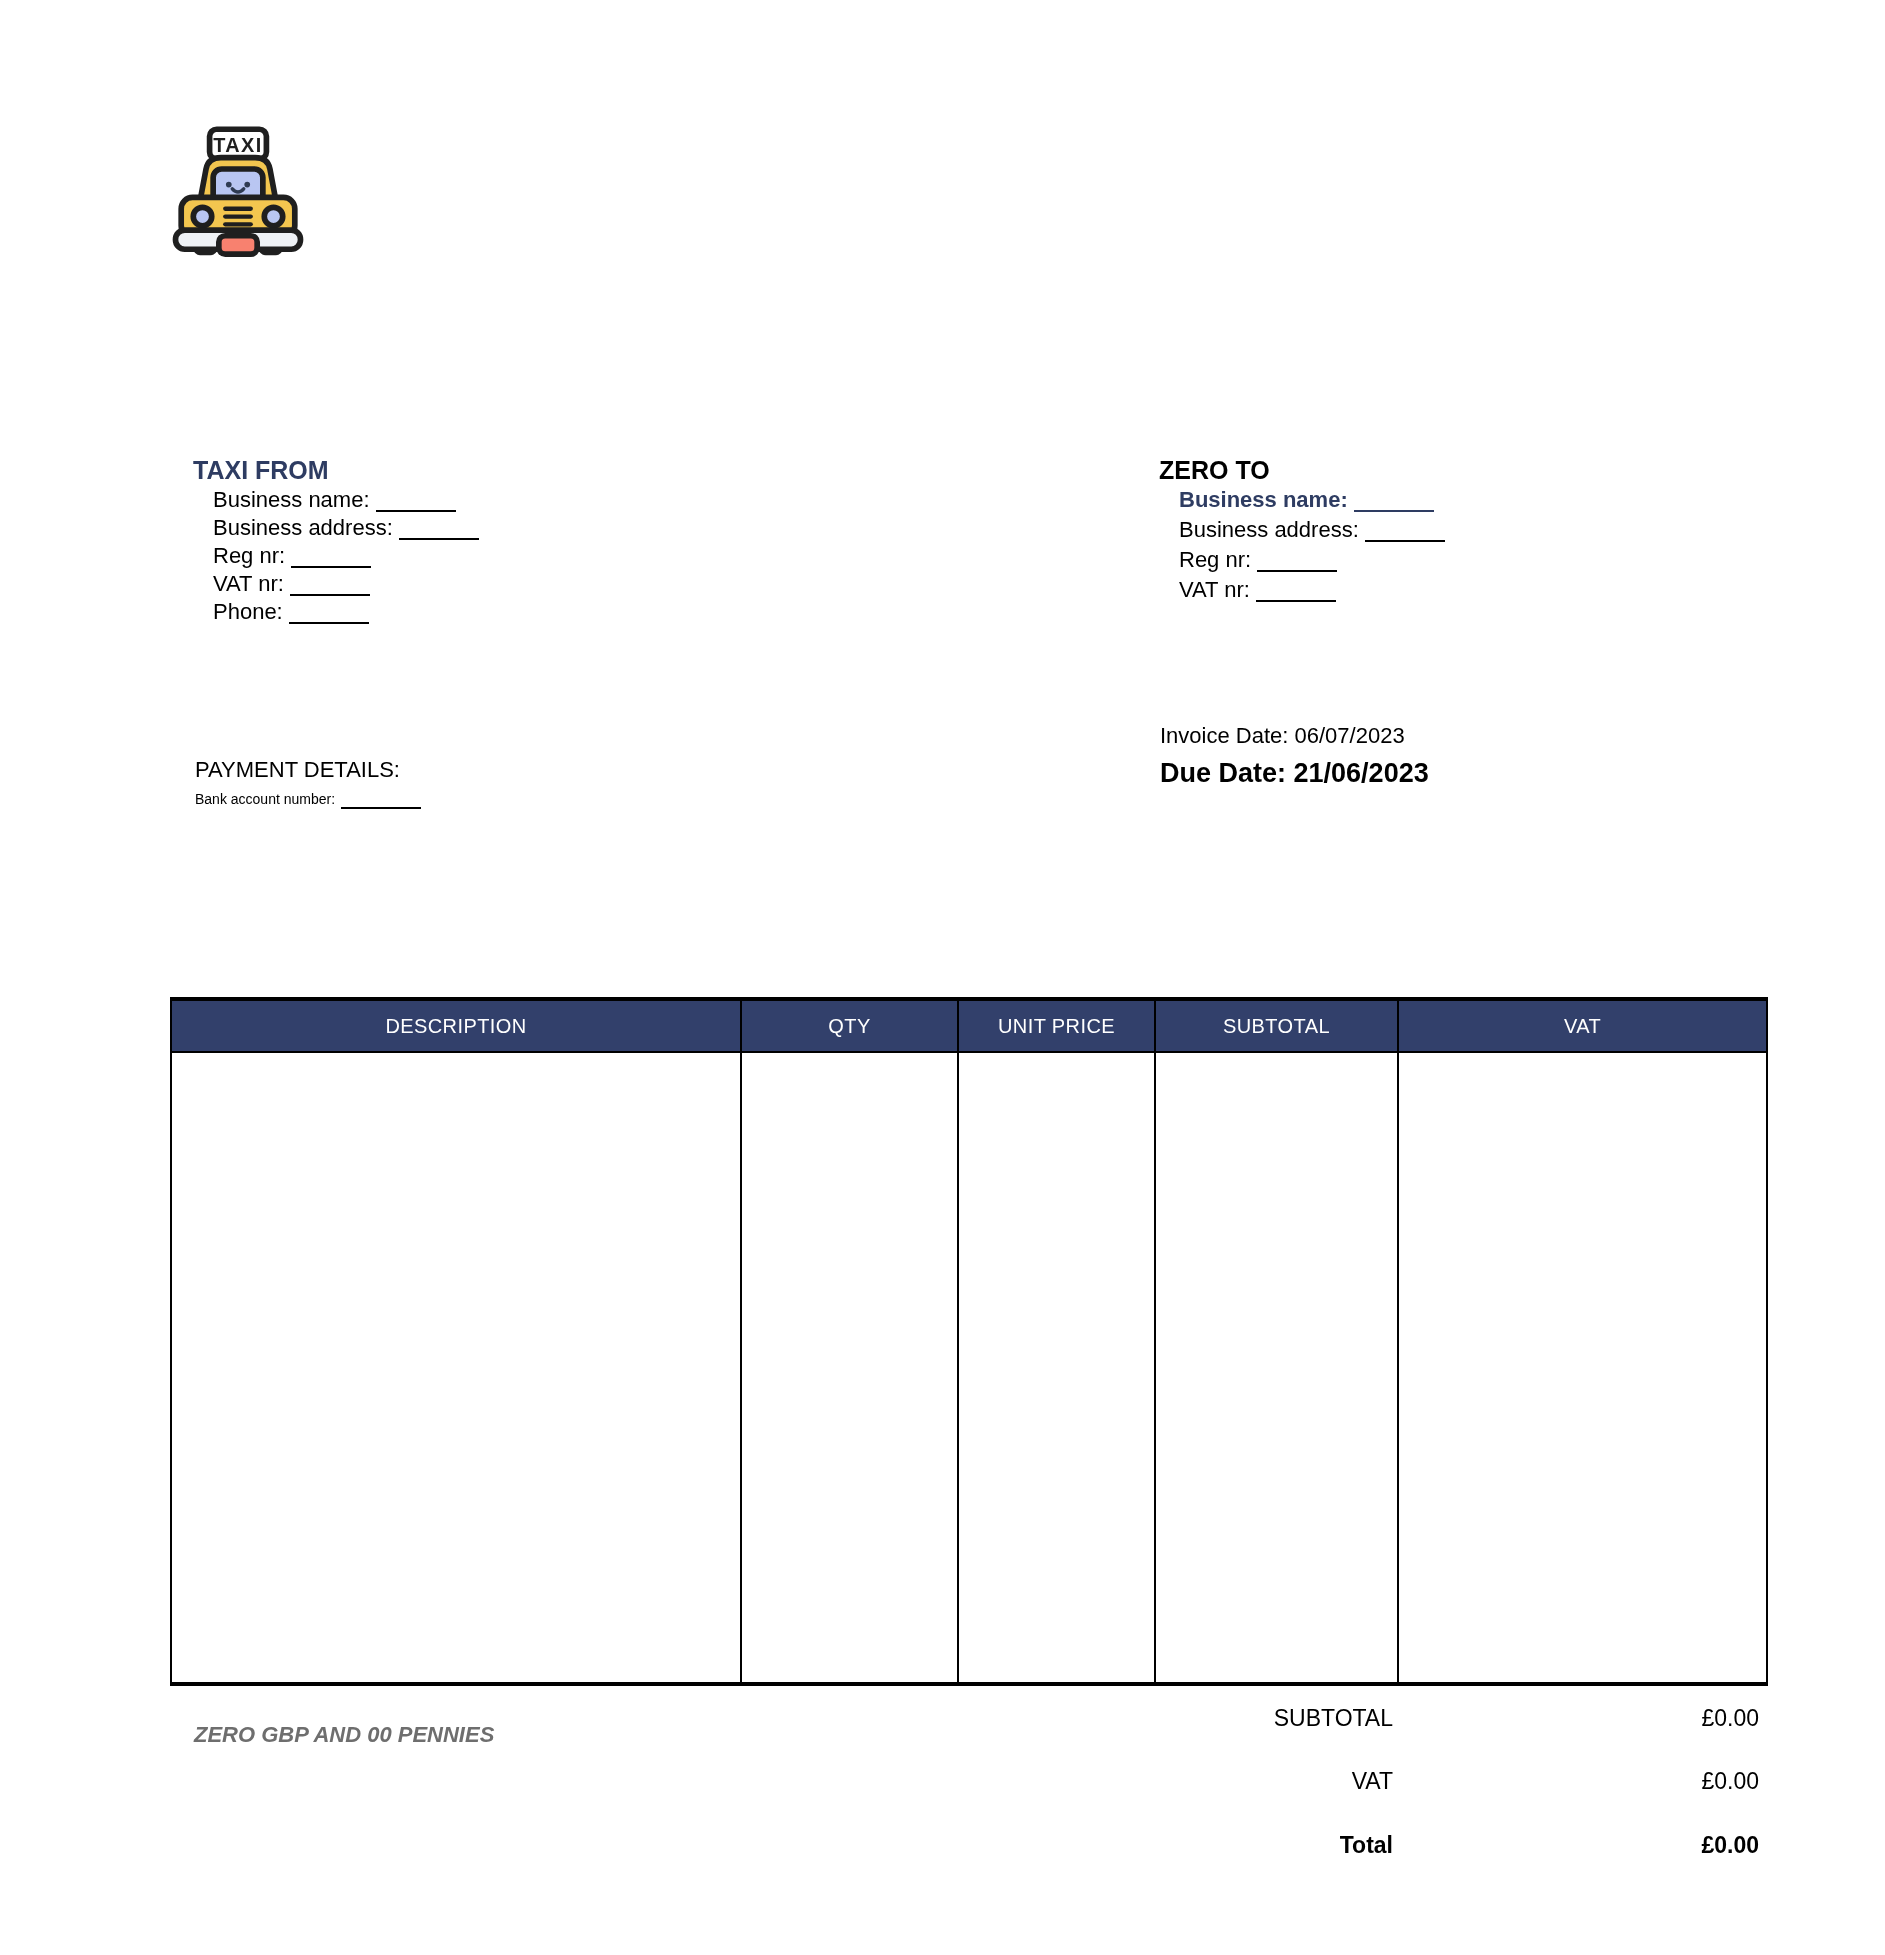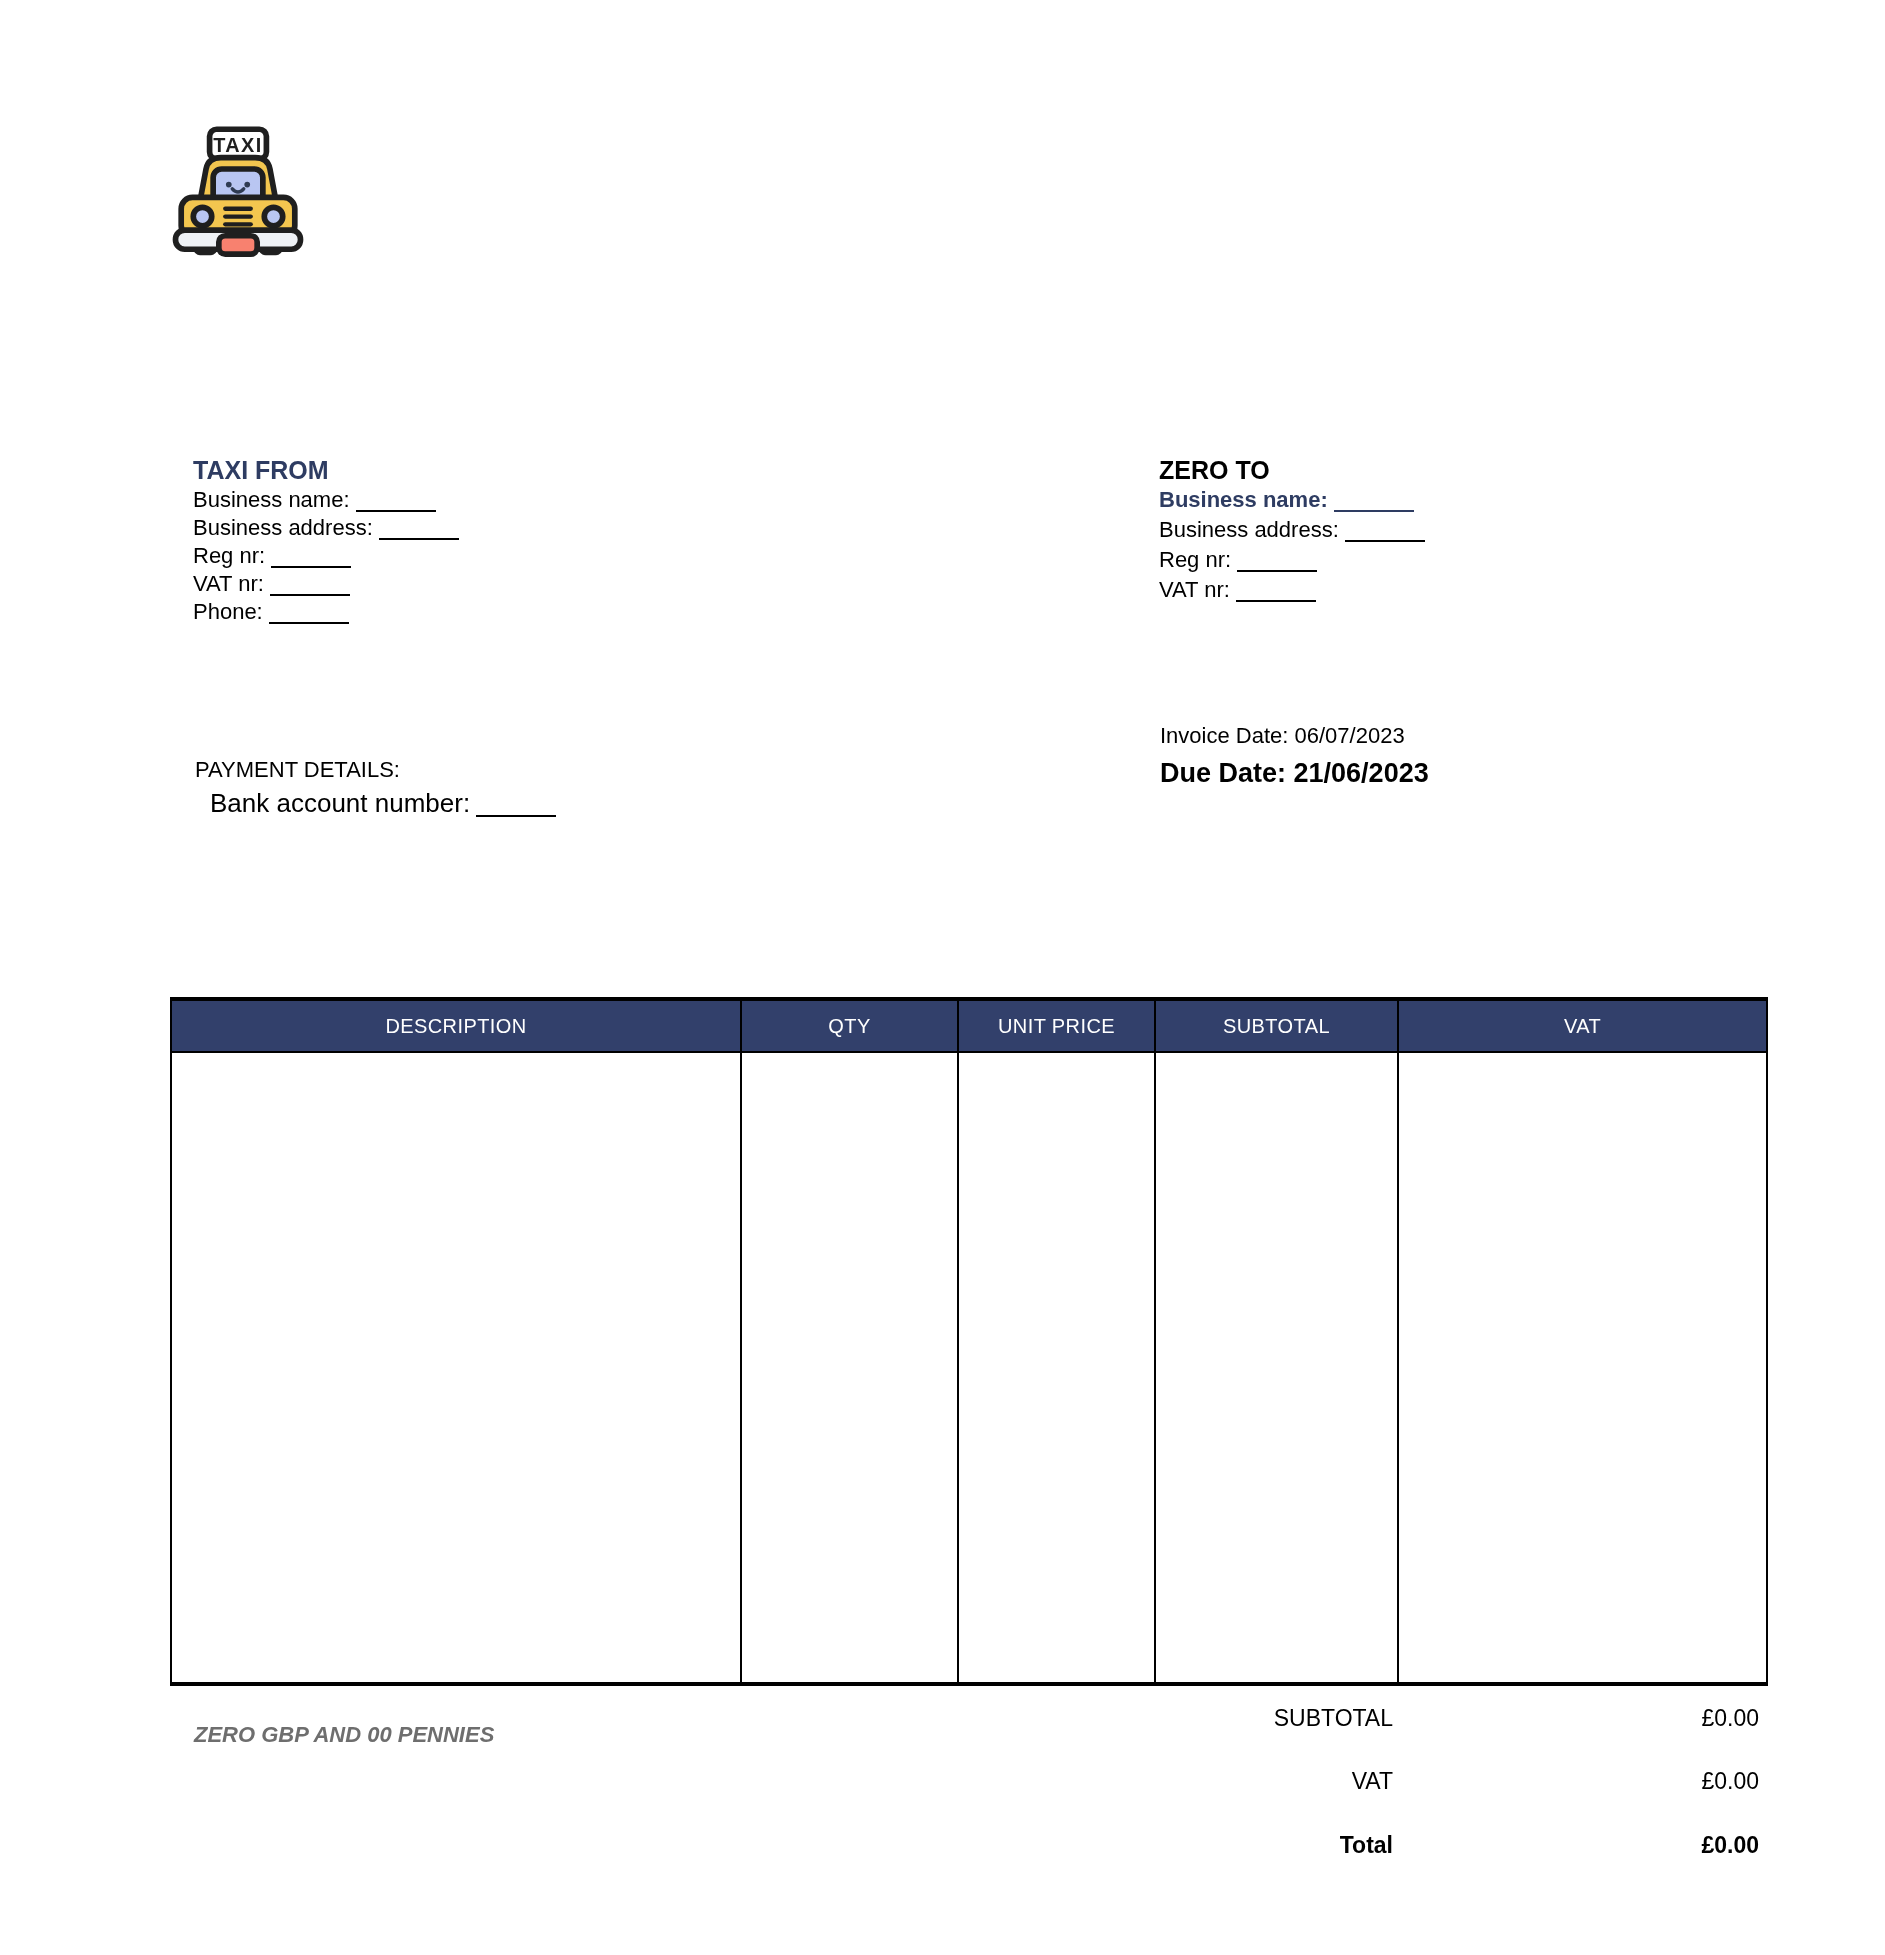--- a/index.html
+++ b/index.html
@@ -23,32 +23,32 @@
   }
 
   
   .block { position:absolute; font-size:22px; }
   .block-heading { font-weight:700; font-size:25px; letter-spacing:0; }
   .navy { color:#2e3c62; }
   .bill-from-heading { position:absolute; left:193px; top:456px; }
   .bill-to-heading   { position:absolute; left:1159px; top:456px; color:#000; }
   .bill-from-fields  { position:absolute; left:193px; top:486px; line-height:28px; }
   .bill-to-fields    { position:absolute; left:1159px; top:485px; line-height:30px; }
-  .field { white-space:nowrap; }
+  .field { white-space:nowrap;margin-left:20px; }
   .blank {
     display:inline-block; width:80px; height:19px;
     border-bottom:2.2px solid #000; vertical-align:-5.2px; margin-left:6px;
   }
   .blank.navy-line { border-bottom-color:#2e3c62; }
   .field.navy .blank { border-bottom-color:#2e3c62; }
   .field.navy { font-weight:600; }
 
   
   .payment-heading { position:absolute; left:195px; top:757px; font-size:22px; }
-  .bank-line       { position:absolute; left:210px; top:788px; font-size:26px; }
+  .bank-line       { position:absolute; left:195px; top:788px; font-size:14px; }
   .invoice-date-line { position:absolute; left:1160px; top:723px;  font-size:22px; }
   .due-date-line     { position:absolute; left:1160px; top:758px; font-size:27px; font-weight:700; }
 
   
   .invoice-table {
     position:absolute; left:170px; top:997px; width:1598px; height:689px;
     box-sizing:border-box;
     border:2.2px solid #000; border-top-width:4.4px; border-bottom-width:4.4px;
     display:flex; flex-direction:column;
   }

